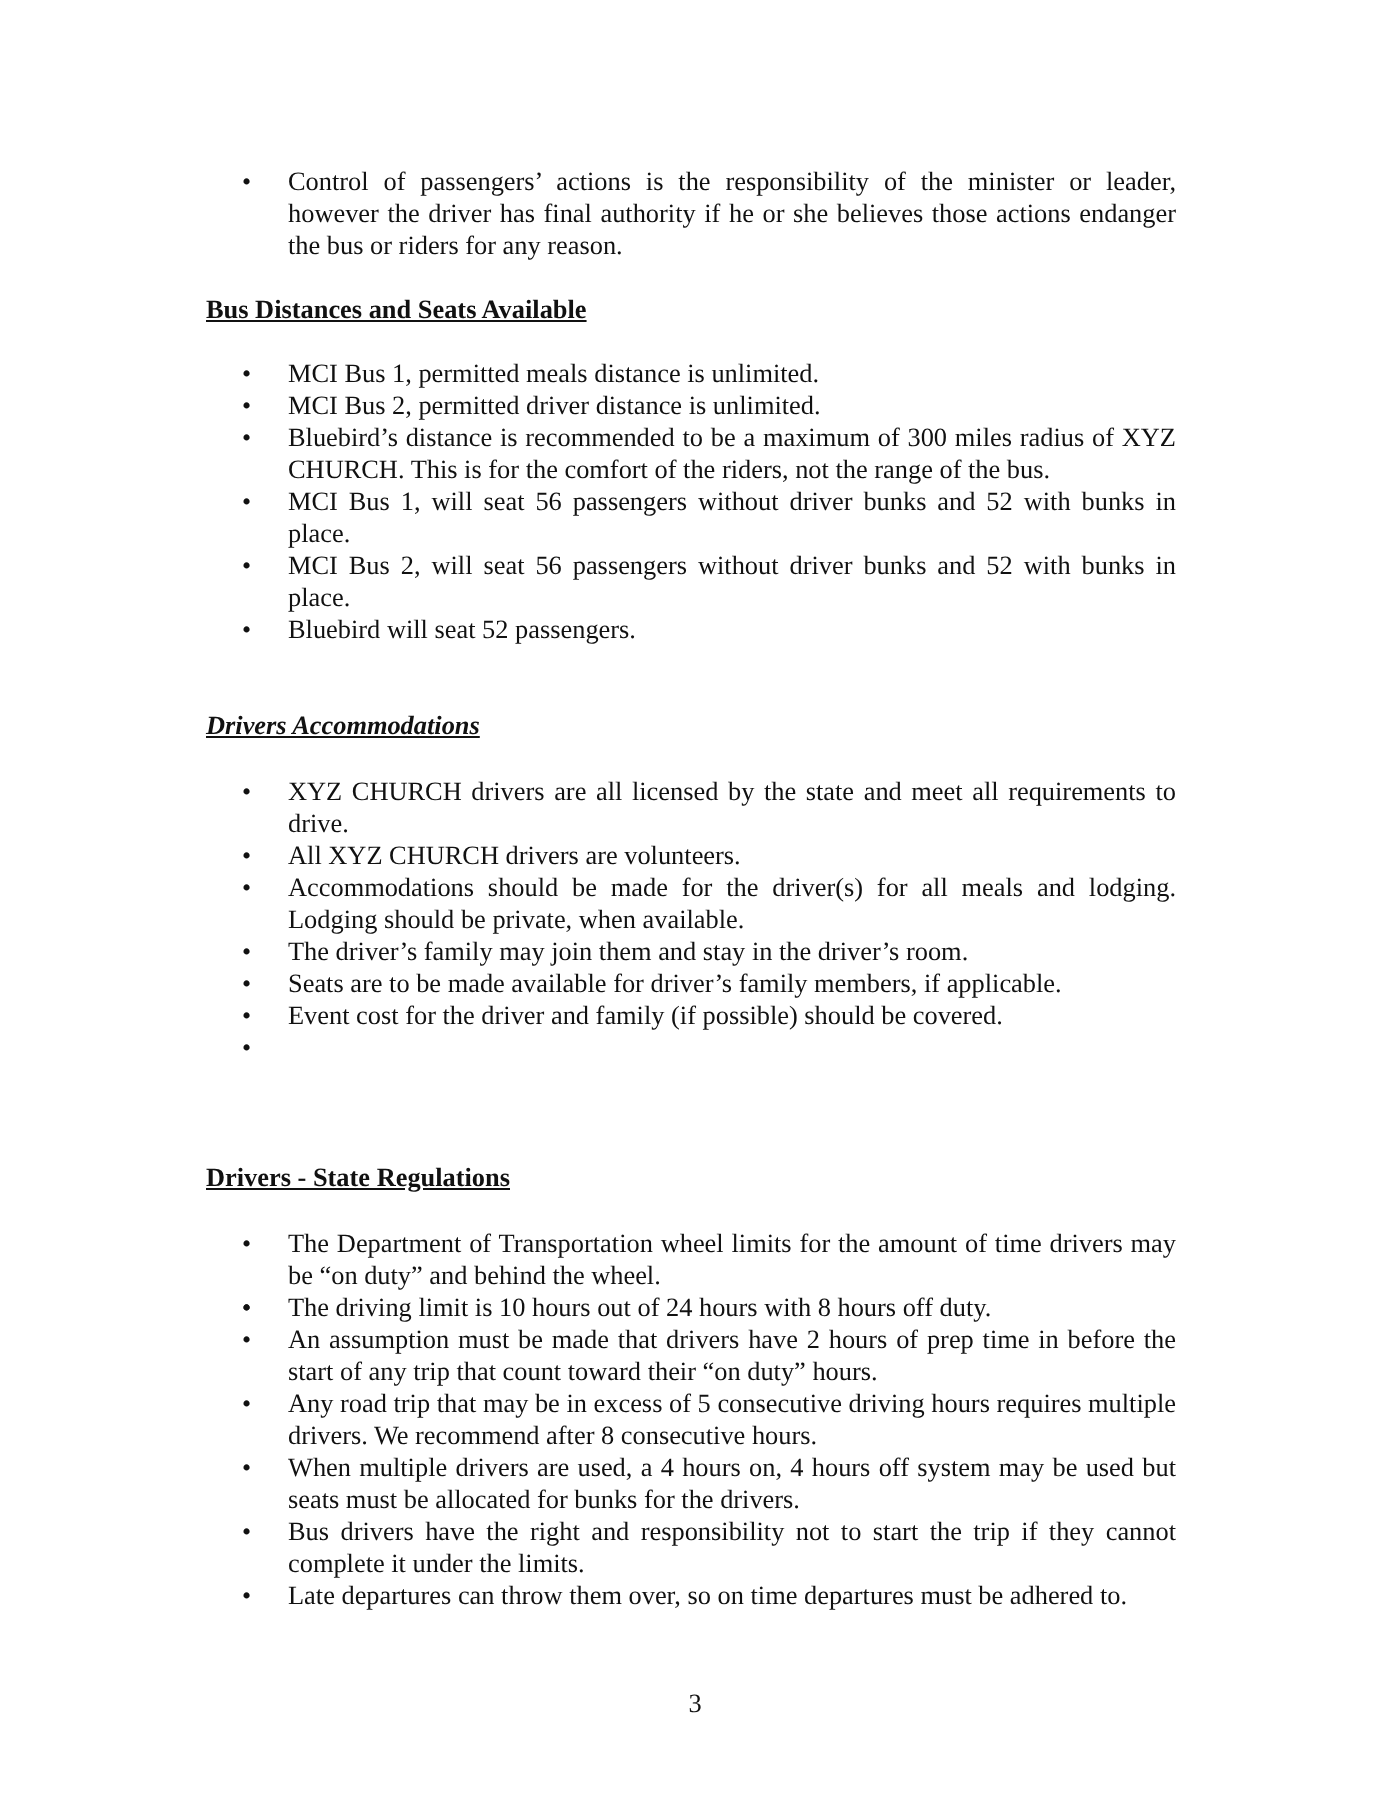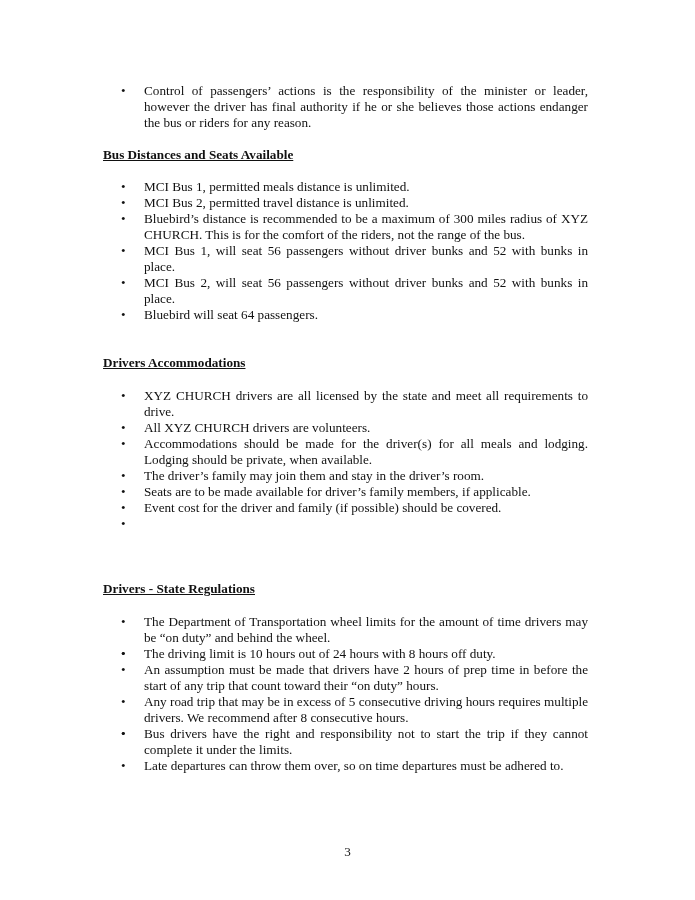--- a/index.html
+++ b/index.html
@@ -36,44 +36,44 @@
 
 <div class="page">
 
   <ul class="blist" style="top:83px;">
     <li><span class="bullet">•</span><span>Control of passengers’ actions is the responsibility of the minister or leader, however the driver has final authority if he or she believes those actions endanger the bus or riders for any reason.</span></li>
   </ul>
 
   <h3 class="heading" style="top:147px;">Bus Distances and Seats Available</h3>
   <ul class="blist" style="top:179px;">
     <li><span class="bullet">•</span><span>MCI Bus 1, permitted meals distance is unlimited.</span></li>
-    <li><span class="bullet">•</span><span>MCI Bus 2, permitted travel distance is unlimited.</span></li>
+    <li><span class="bullet">•</span><span>MCI Bus 2, permitted driver distance is unlimited.</span></li>
     <li><span class="bullet">•</span><span>Bluebird’s distance is recommended to be a maximum of 300 miles radius of XYZ CHURCH. This is for the comfort of the riders, not the range of the bus.</span></li>
     <li><span class="bullet">•</span><span>MCI Bus 1, will seat 56 passengers without driver bunks and 52 with bunks in place.</span></li>
     <li><span class="bullet">•</span><span>MCI Bus 2, will seat 56 passengers without driver bunks and 52 with bunks in place.</span></li>
-    <li><span class="bullet">•</span><span>Bluebird will seat 64 passengers.</span></li>
+    <li><span class="bullet">•</span><span>Bluebird will seat 52 passengers.</span></li>
   </ul>
 
-  <h3 class="heading" style="top:355px;">Drivers Accommodations</h3>
+  <h3 class="heading" style="top:355px;font-style:italic;">Drivers Accommodations</h3>
   <ul class="blist" style="top:388px;">
     <li><span class="bullet">•</span><span>XYZ CHURCH drivers are all licensed by the state and meet all requirements to drive.</span></li>
     <li><span class="bullet">•</span><span>All XYZ CHURCH drivers are volunteers.</span></li>
     <li><span class="bullet">•</span><span>Accommodations should be made for the driver(s) for all meals and lodging. Lodging should be private, when available.</span></li>
     <li><span class="bullet">•</span><span>The driver’s family may join them and stay in the driver’s room.</span></li>
     <li><span class="bullet">•</span><span>Seats are to be made available for driver’s family members, if applicable.</span></li>
     <li><span class="bullet">•</span><span>Event cost for the driver and family (if possible) should be covered.</span></li>
     <li><span class="bullet">•</span></li>
   </ul>
 
   <h3 class="heading" style="top:581px;">Drivers - State Regulations</h3>
   <ul class="blist" style="top:614px;">
     <li><span class="bullet">•</span><span>The Department of Transportation wheel limits for the amount of time drivers may be “on duty” and behind the wheel.</span></li>
     <li><span class="bullet">•</span></li>
     <li><span class="bullet">•</span><span>The driving limit is 10 hours out of 24 hours with 8 hours off duty.</span></li>
     <li><span class="bullet">•</span><span>An assumption must be made that drivers have 2 hours of prep time in before the start of any trip that count toward their “on duty” hours.</span></li>
     <li><span class="bullet">•</span><span>Any road trip that may be in excess of 5 consecutive driving hours requires multiple drivers. We recommend after 8 consecutive hours.</span></li>
-    <li><span class="bullet">•</span></li>
+    <li><span class="bullet">•</span><span>When multiple drivers are used, a 4 hours on, 4 hours off system may be used but seats must be allocated for bunks for the drivers.</span></li>
     <li><span class="bullet">•</span><span>Bus drivers have the right and responsibility not to start the trip if they cannot complete it under the limits.</span></li>
     <li><span class="bullet">•</span><span>Late departures can throw them over, so on time departures must be adhered to.</span></li>
   </ul>
 
   <div class="pagenum">3</div>
 </div>
 
 </body></html>

